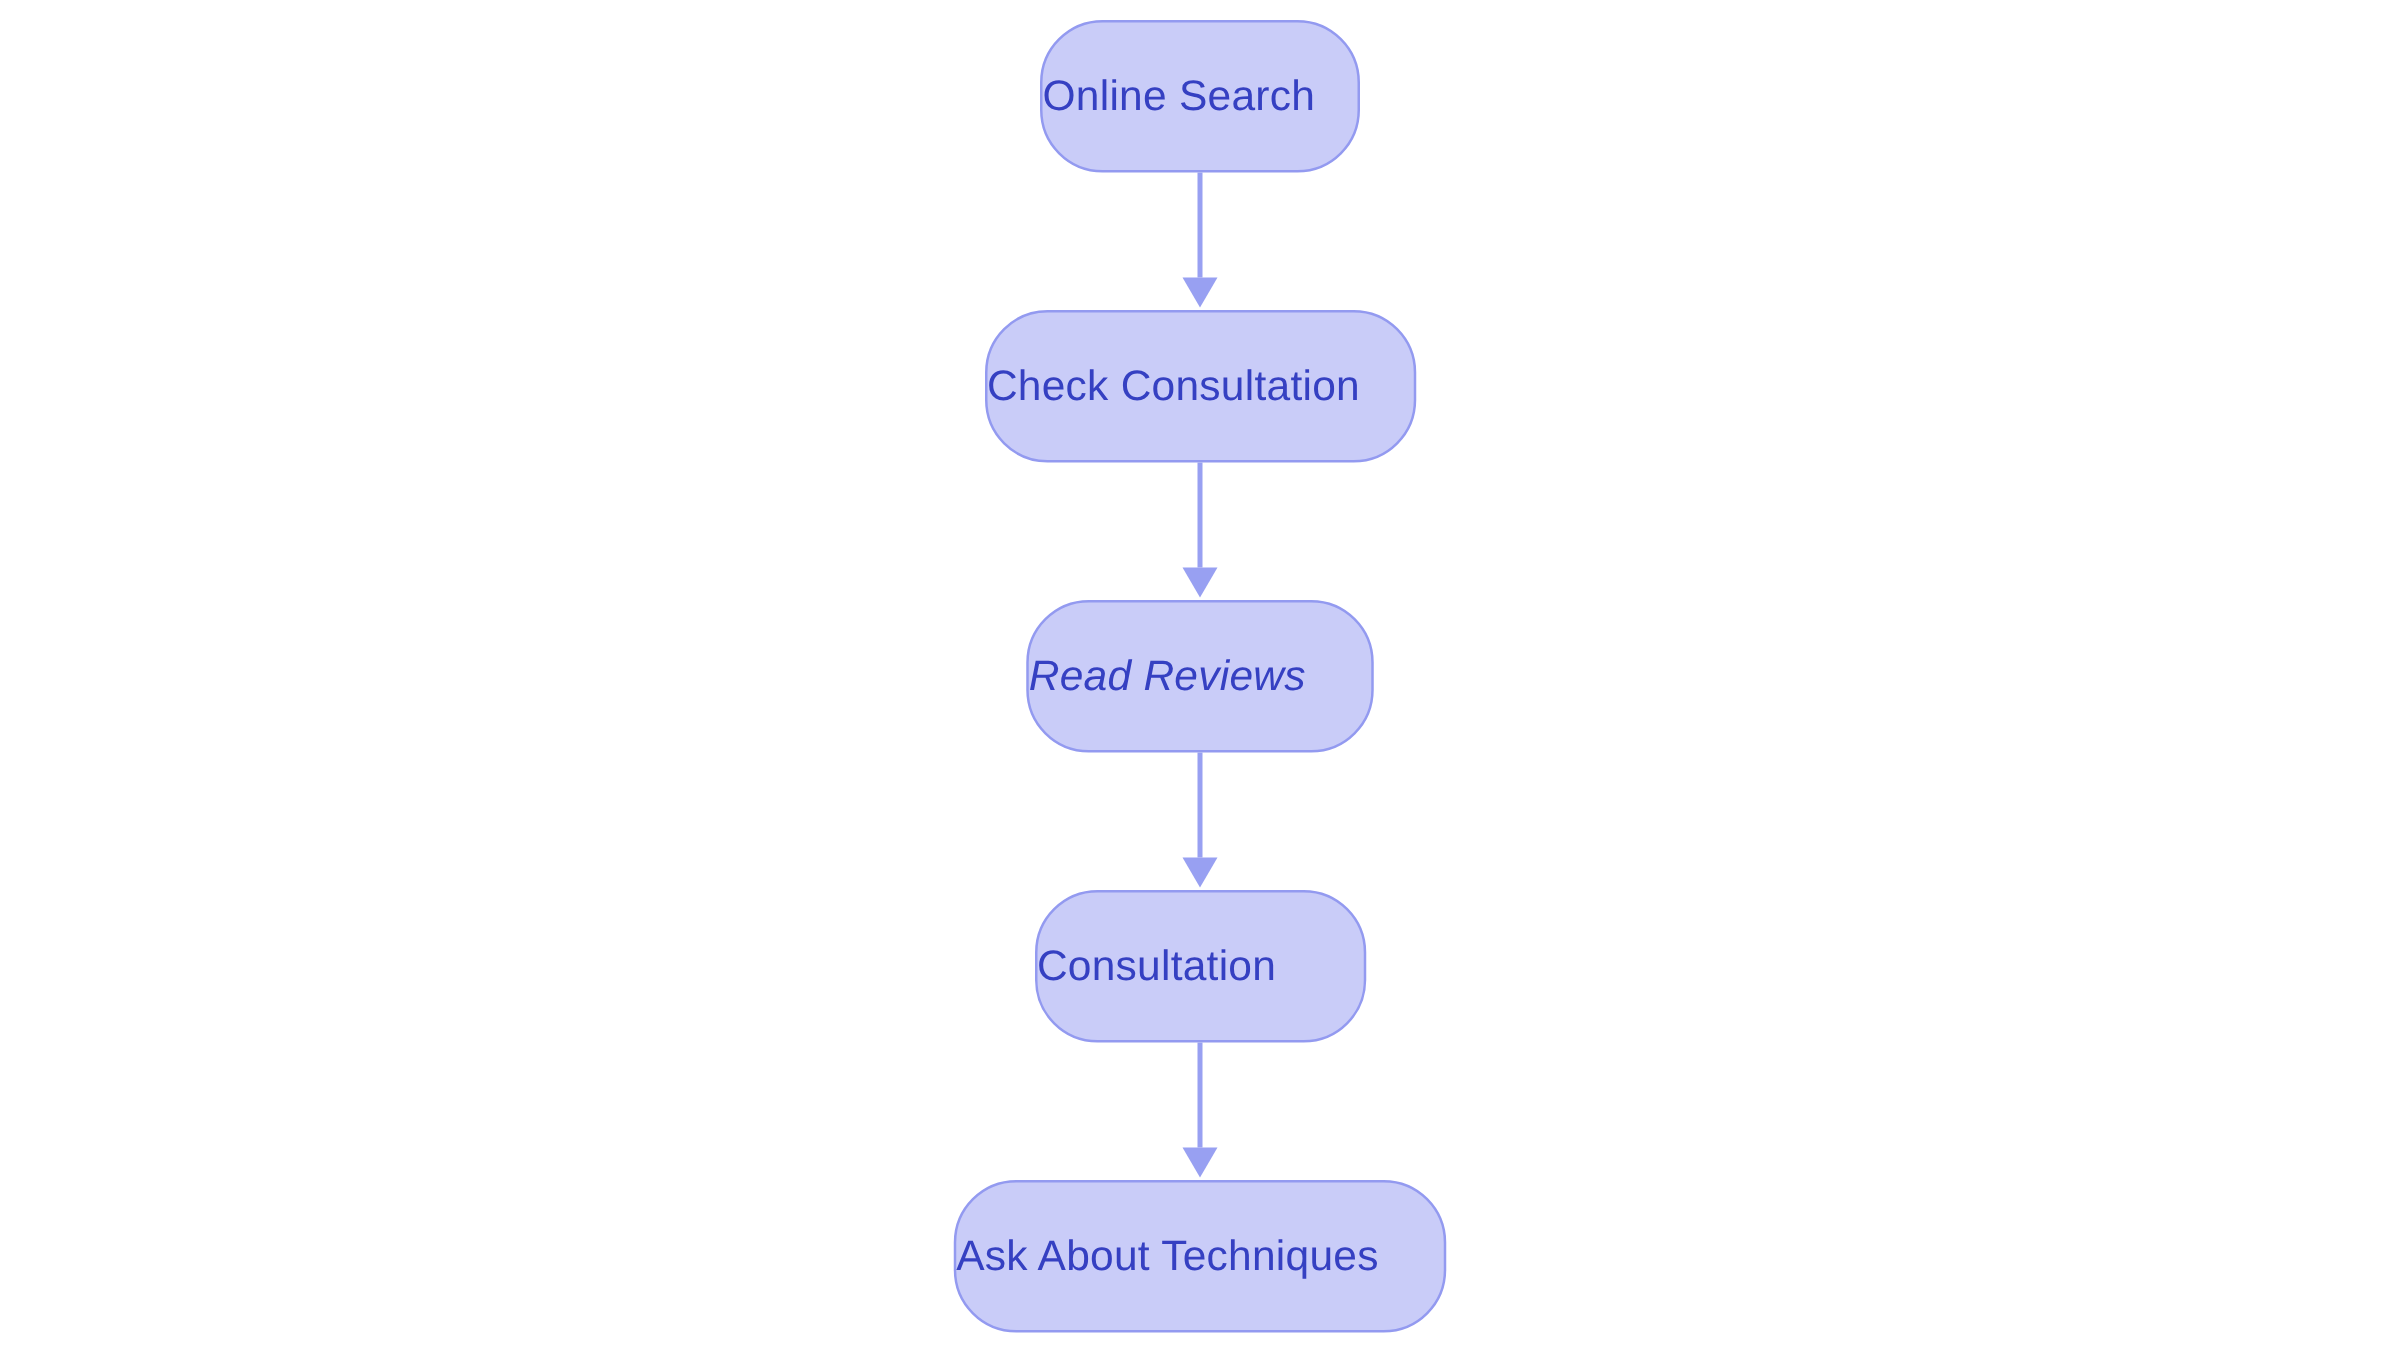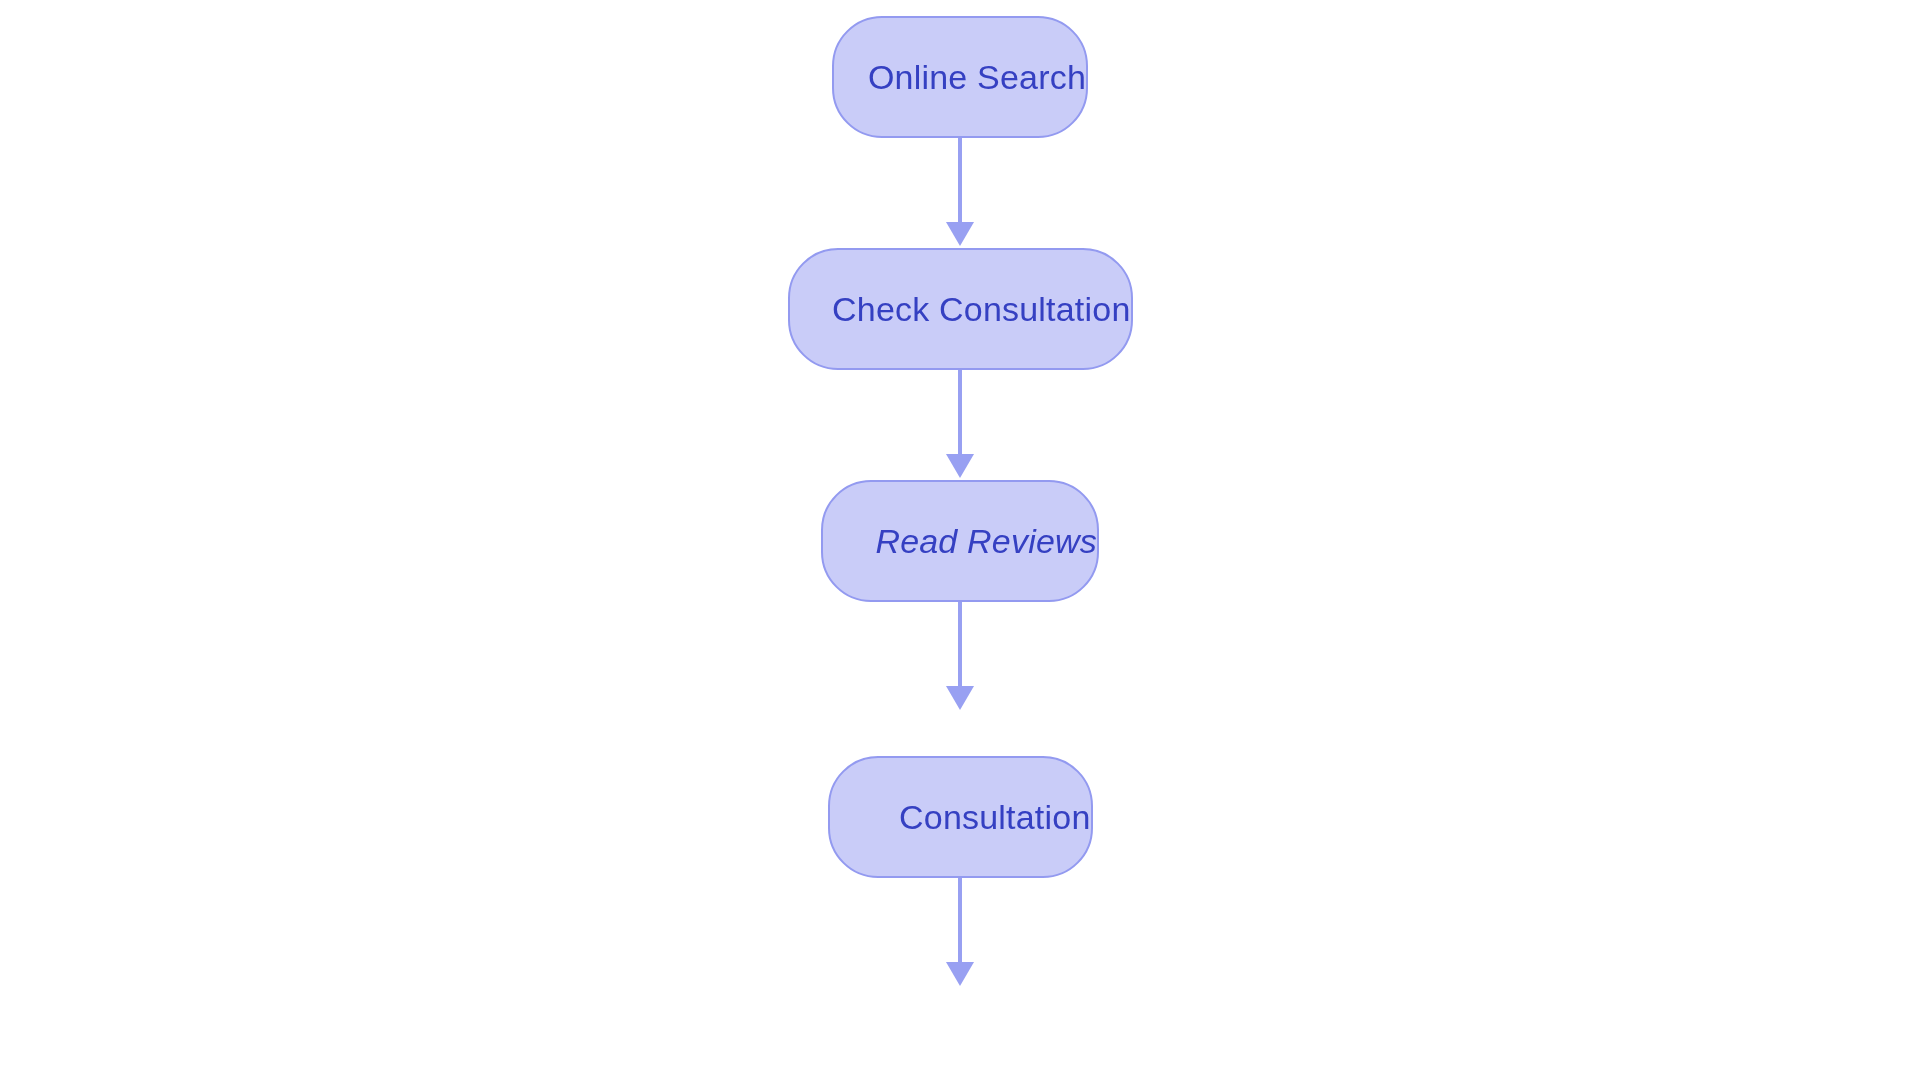--- a/index.html
+++ b/index.html
@@ -21,34 +21,34 @@
     overflow: hidden;
   }
   .node {
     height: 122px;
     box-sizing: border-box;
     border: 2px solid var(--node-border, #939af0);
     background: var(--node-fill, #c9ccf8);
     border-radius: 50px;
     display: flex;
     align-items: center;
-    justify-content: flex-end;
+    justify-content: flex-start;
     flex: 0 0 auto;
   }
   .node-label {
     color: var(--node-text, #3540c2);
     font-size: 34px;
     font-weight: 500;
     letter-spacing: 0.2px;
     white-space: nowrap;
   }
   .node-1 { width: 256px; }
   .node-2 { width: 345px; }
   .node-3 { width: 278px; font-style: italic; }
-  .node-4 { width: 265px; margin-top: 44px; }
+  .node-4 { width: 265px; }
   .node-5 { width: 394px; }
   .arrow {
     height: 110px;
     flex: 0 0 auto;
     display: flex;
     flex-direction: column;
     align-items: center;
     justify-content: flex-start;
   }
   .arrow-shaft {
@@ -98,14 +98,17 @@
 
   <div class="node node-4">
     <span class="node-label">Consultation</span>
   </div>
 
   <div class="arrow">
     <div class="arrow-shaft"></div>
     <div class="arrow-head"></div>
   </div>
 
+  <div class="node node-5">
+    <span class="node-label">Ask About Techniques</span>
+  </div>
 
 </div>
 
 </body></html>

